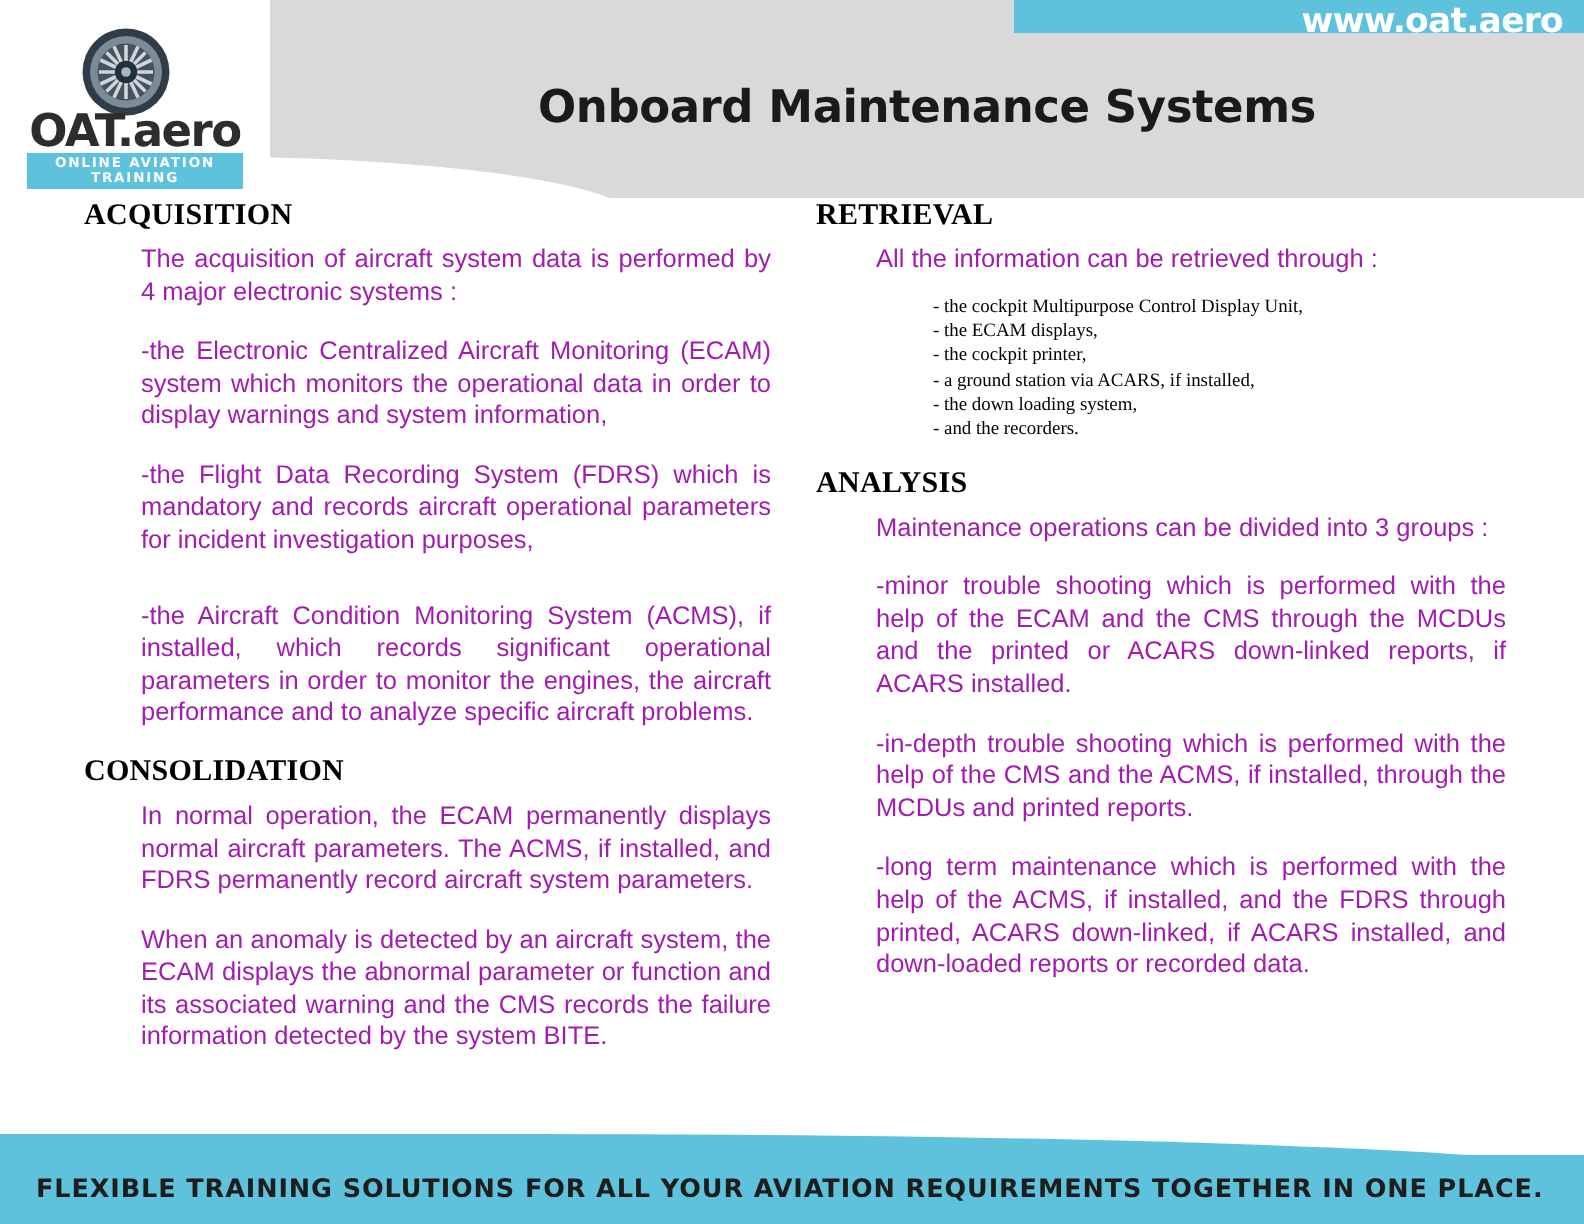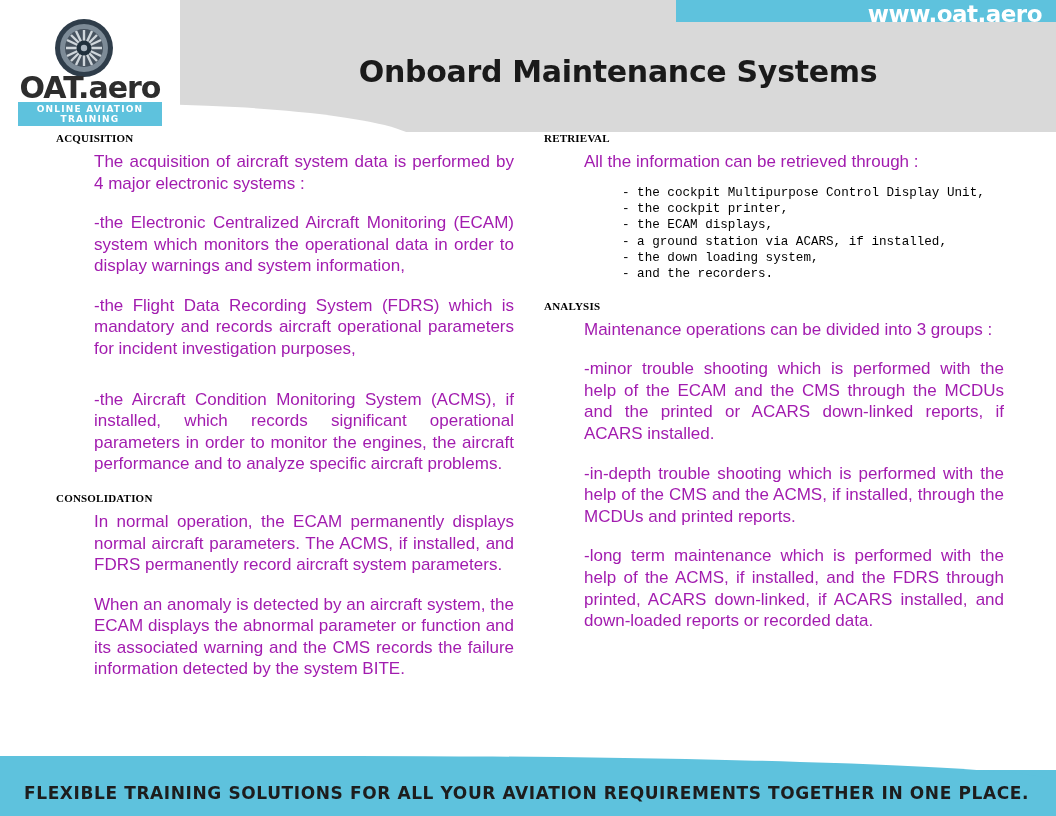--- a/index.html
+++ b/index.html
@@ -148,42 +148,42 @@
   .col {
     position: absolute;
     top: 0;
   }
   .col-left { left: 56px; width: 458px; }
   .col-right { left: 544px; width: 460px; }
 
   h2.sec {
     margin: 0;
     font-family: "Liberation Serif", serif;
-    font-size: 11px;
+    font-size: 20px;
     font-weight: bold;
     color: #000000;
     letter-spacing: 0.2px;
   }
   .para {
     font-family: Liberation Sans, sans-serif;
     font-size: 17px;
     line-height: 1.27;
     color: #a21caf;
     text-align: justify;
     margin: 7px 0 0 38px;
   }
   .para.nl { text-align: left; }
   .para.first { margin-top: 7px; }
   .gap { height: 11px; }
   .gap-lg { height: 17px; }
   .para-right {
     margin-left: 40px;
   }
   .bullet-list {
-    font-family: Liberation Mono, monospace;
+    font-family: Liberation Serif, serif;
     font-size: 12.6px;
     line-height: 1.30;
     color: #000000;
     margin: 12px 0 0 78px;
   }
 
   
   .footer {
     position: absolute;
     left: 0;
@@ -269,22 +269,22 @@
     <p class="para first">In normal operation, the ECAM permanently displays normal aircraft parameters. The ACMS, if installed, and FDRS permanently record aircraft system parameters.</p>
     <div class="gap"></div>
     <p class="para">When an anomaly is detected by an aircraft system, the ECAM displays the abnormal parameter or function and its associated warning and the CMS records the failure information detected by the system BITE.</p>
   </div>
 
   <div class="col col-right">
     <h2 class="sec">RETRIEVAL</h2>
     <p class="para first para-right nl">All the information can be retrieved through :</p>
     <div class="bullet-list">
       <div>- the cockpit Multipurpose Control Display Unit,</div>
+      <div>- the ECAM displays,</div>
       <div>- the cockpit printer,</div>
-      <div>- the ECAM displays,</div>
       <div>- a ground station via ACARS, if installed,</div>
       <div>- the down loading system,</div>
       <div>- and the recorders.</div>
     </div>
 
     <div class="gap-lg"></div>
     <h2 class="sec">ANALYSIS</h2>
     <p class="para first para-right nl">Maintenance operations can be divided into 3 groups :</p>
     <div class="gap"></div>
     <p class="para para-right">-minor trouble shooting which is performed with the help of the ECAM and the CMS through the MCDUs and the printed or ACARS down-linked reports, if ACARS installed.</p>

